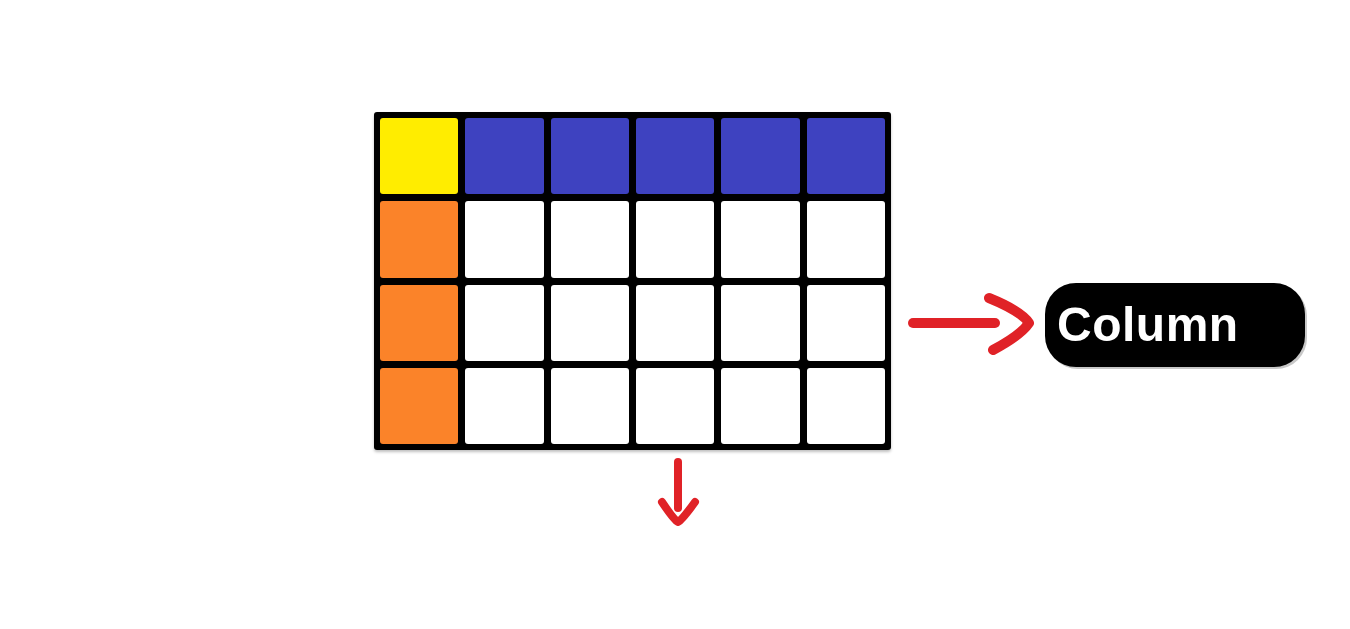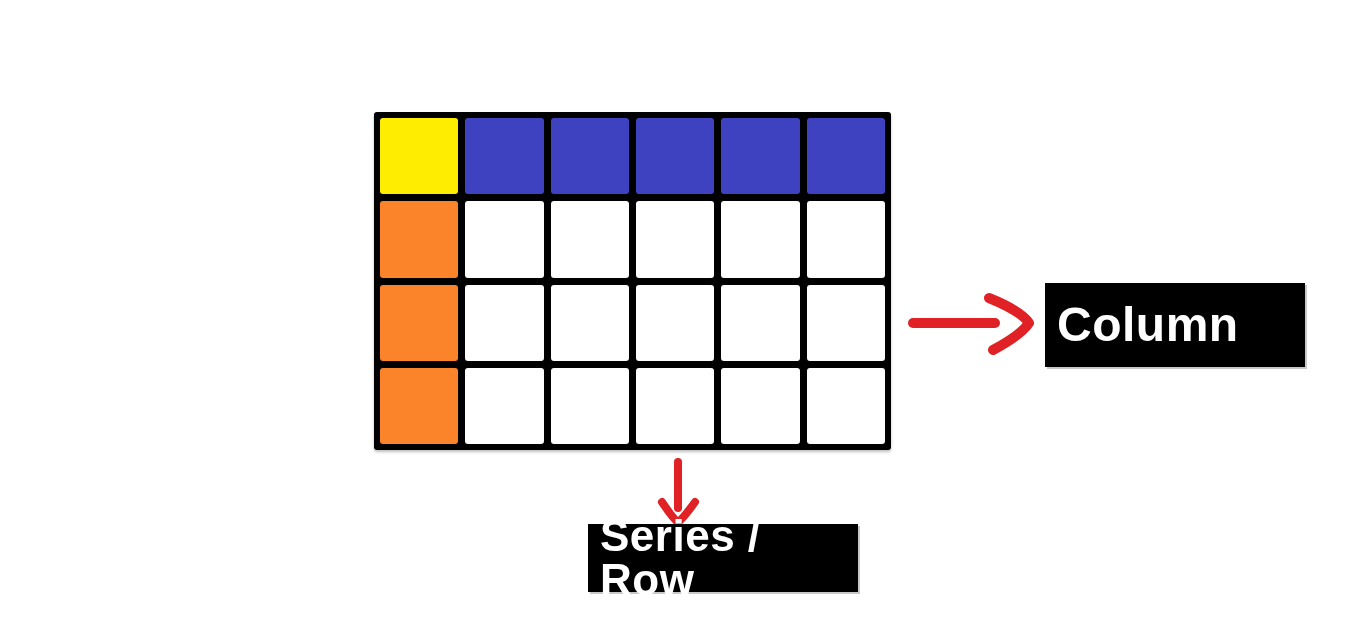--- a/index.html
+++ b/index.html
@@ -60,20 +60,21 @@
     letter-spacing: 0.5px;
     box-sizing: border-box;
   }
   .column-label {
     left: 1045px;
     top: 283px;
     width: 260px;
     height: 84px;
     font-size: 48px;
     padding-left: 12px;
+    border-radius: 31px;
   }
   .series-label {
     left: 588px;
     top: 524px;
     width: 270px;
     height: 68px;
     font-size: 44px;
     padding-left: 12px;
   }
 </style>
@@ -114,15 +115,14 @@
     <path d="M84 11 Q116 24 124 36 Q116 48 88 63" fill="none" stroke-width="10" stroke-linecap="round" stroke-linejoin="round" stroke="#E02227"></path>
   </svg>
 
   <div class="label column-label">Column</div>
 
   <svg class="arrow-down-svg" viewBox="0 0 56 70">
     <path d="M28 6 V52" fill="none" stroke-width="8" stroke-linecap="round" stroke="#E02227"></path>
     <path d="M12 46 Q24 64 28 66 Q32 64 45 46" fill="none" stroke-width="8" stroke-linecap="round" stroke-linejoin="round" stroke="#E02227"></path>
   </svg>
 
-  <div class="label series-label">Series / Row</div>
 
 </div>
 
 </body></html>

